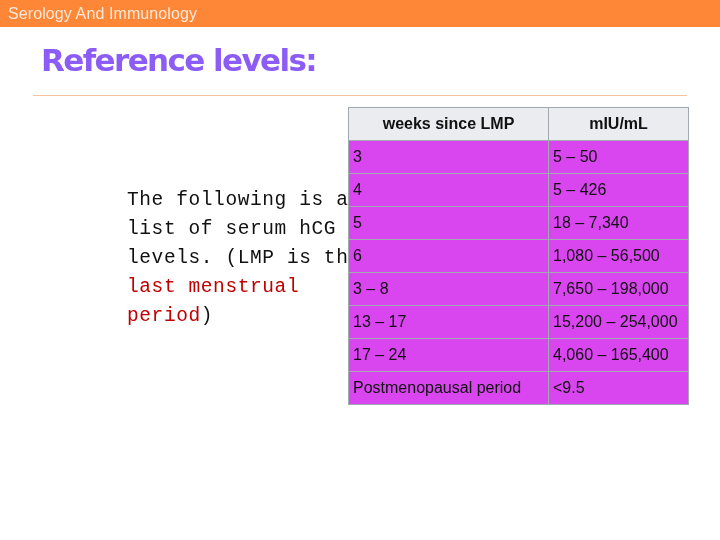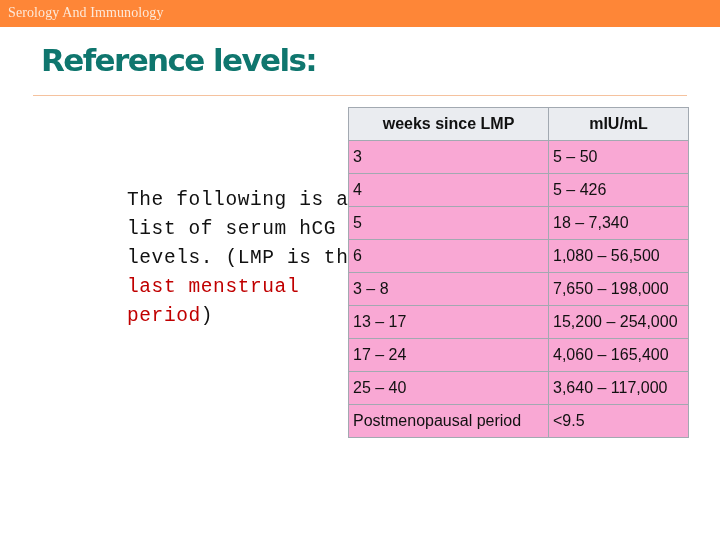--- a/index.html
+++ b/index.html
@@ -1,23 +1,23 @@
 <!DOCTYPE html>
 <html><head>
 <meta charset="utf-8">
 <style>
   html, body { margin:0; padding:0; }
   body { width:720px; height:540px; position:relative; background:#ffffff; overflow:hidden; font-family:"Liberation Sans", sans-serif; }
   .topbar { position:absolute; left:0; top:0; width:720px; height:27px; background:#fe8637; }
-  .topbar-text { position:absolute; left:8px; top:5px; font-family:Liberation Serif, serif; font-size:14px; color:#fde9d9; letter-spacing:0.1px; }
-  .title { position:absolute; left:41px; top:42px; font-family:"DejaVu Sans", sans-serif; font-weight:bold; font-size:31px; color:#0f766e; letter-spacing:-1.6px;text-align:center; }
+  .topbar-text { position:absolute; left:8px; top:5px; font-family:Liberation Sans, sans-serif; font-size:16px; color:#fde9d9; letter-spacing:0.1px; }
+  .title { position:absolute; left:41px; top:42px; font-family:"DejaVu Sans", sans-serif; font-weight:bold; font-size:31px; color:#8b5cf6; letter-spacing:-1.6px;text-align:center; }
   .divider { position:absolute; left:33px; top:95px; width:654px; height:1px; background:#f5c29e; }
   .body-text { position:absolute; left:98px; top:186px; width:240px; font-family:Liberation Mono, monospace; font-size:19.5px; line-height:29px; color:#111; letter-spacing:0.6px;margin-left:29px; }
   .body-text .red { color:#c00000; }
-  table.ref { position:absolute; left:348px; top:107px; border-collapse:collapse; font-family:"Liberation Sans", sans-serif; font-size:16px; color:#111; background:#f9a8d4; }
+  table.ref { position:absolute; left:348px; top:107px; border-collapse:collapse; font-family:"Liberation Sans", sans-serif; font-size:16px; color:#111; background:#d946ef; }
   table.ref th, table.ref td { border:1px solid #a2a9b1; padding:0 4px; height:32px; }
   table.ref th { background:#eaecf0; font-weight:bold; text-align:center; height:32px; }
   table.ref td { text-align:left; }
   .c1 { width:191px; }
   .c2 { width:131px; }
 </style>
 </head>
 <body>
 
 <div class="topbar">
@@ -59,21 +59,17 @@
       </tr>
     <tr>
         <td>13 – 17</td>
         <td>15,200 – 254,000</td>
       </tr>
     <tr>
         <td>17 – 24</td>
         <td>4,060 – 165,400</td>
       </tr>
     <tr>
-        <td>25 – 40</td>
-        <td>3,640 – 117,000</td>
-      </tr>
-    <tr>
         <td>Postmenopausal period</td>
         <td>&lt;9.5</td>
       </tr>
   </tbody>
 </table>
 
 </body></html>

